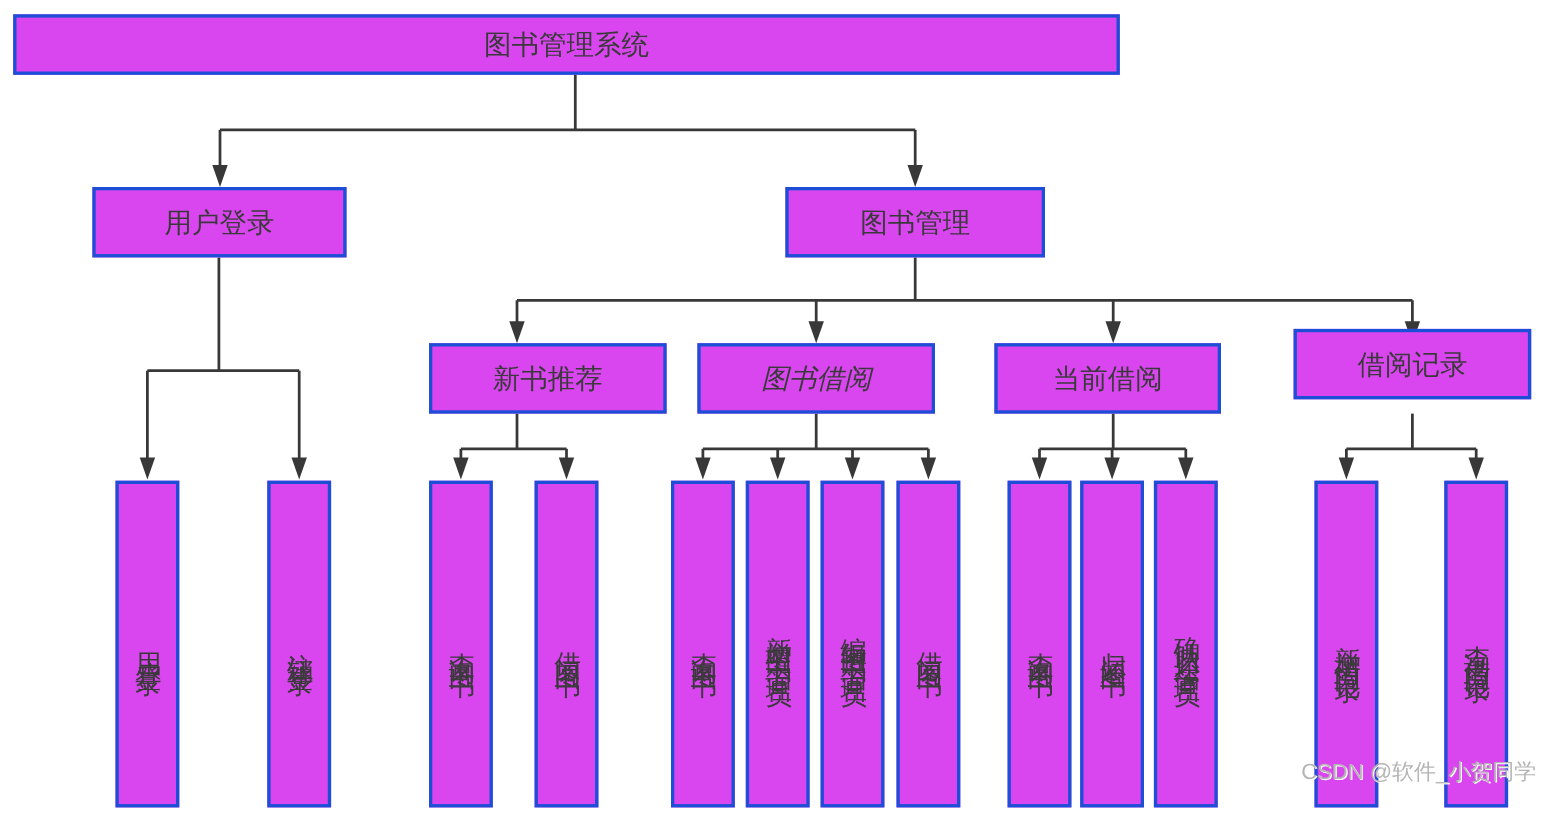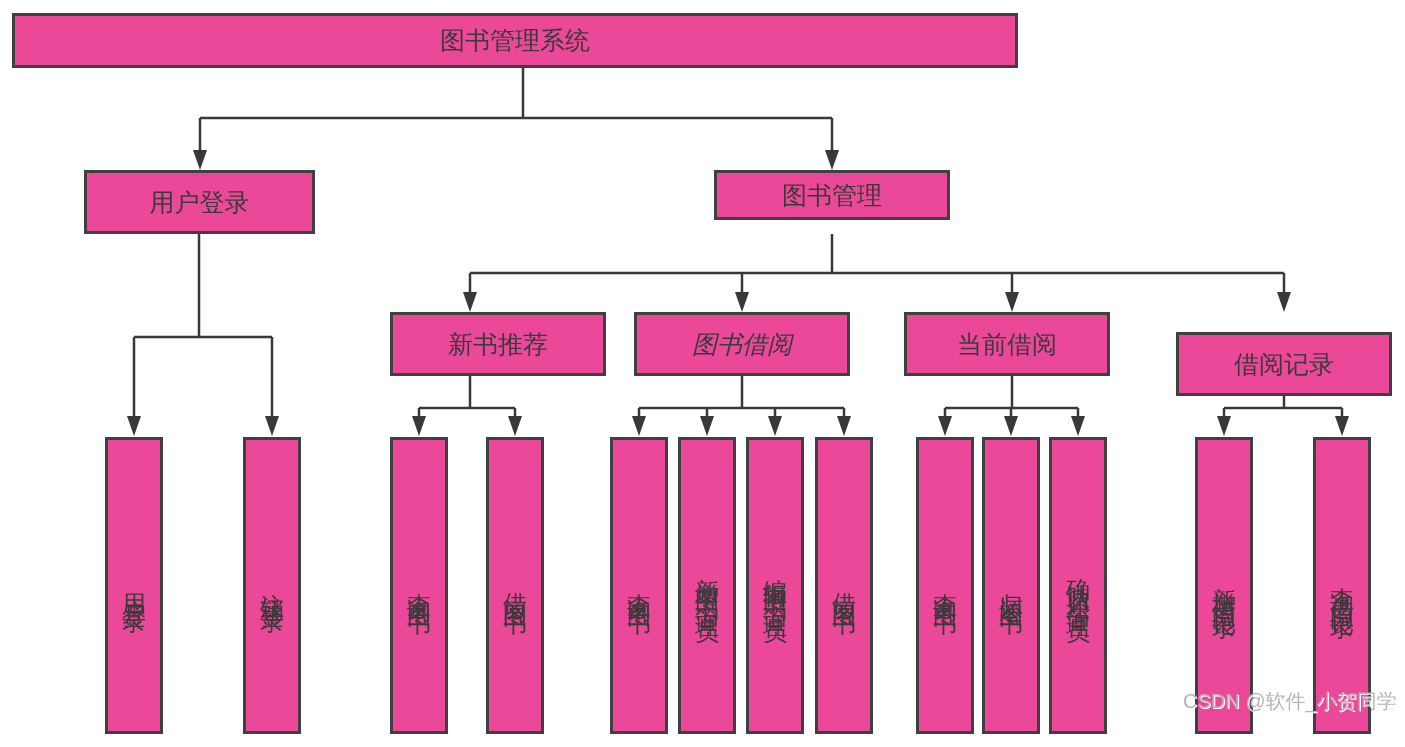--- a/index.html
+++ b/index.html
@@ -12,22 +12,22 @@
     overflow: hidden;
   }
   .connectors {
     position: absolute;
     left: 0; top: 0;
     width: 1405px; height: 747px;
   }
   .node {
     position: absolute;
     box-sizing: border-box;
-    border: 3px solid #404040;
-    background: #ec4899;
+    border: 3px solid #1d4ed8;
+    background: #d946ef;
     display: flex;
     align-items: center;
     justify-content: center;
     color: #3a3a3a;
     font-size: 25px;
     text-align: center;
     white-space: nowrap;
   }
   .vnode {
     writing-mode: vertical-rl;
@@ -122,26 +122,26 @@
       <path d="M1071 416 h14 L1078 436 Z"></path>
 
       <path d="M1217 416 h14 L1224 436 Z"></path>
       <path d="M1335 416 h14 L1342 436 Z"></path>
     </g>
   </svg>
 
   <div class="node" style="left:12px; top:13px; width:1006px; height:55px;">图书管理系统</div>
 
   <div class="node" style="left:84px; top:170px; width:231px; height:64px;">用户登录</div>
-  <div class="node" style="left:714px; top:170px; width:236px; height:50px;">图书管理</div>
+  <div class="node" style="left:714px; top:170px; width:236px; height:64px;">图书管理</div>
 
   <div class="node" style="left:362px; top:312px; width:216px; height:64px;margin-left:28px;">新书推荐</div>
   <div class="node" style="left:634px; top:312px; width:216px; height:64px;font-style:italic;">图书借阅</div>
   <div class="node" style="left:904px; top:312px; width:206px; height:64px;">当前借阅</div>
-  <div class="node" style="left:1176px; top:332px; width:216px; height:64px;">借阅记录</div>
+  <div class="node" style="left:1176px; top:299px; width:216px; height:64px;">借阅记录</div>
 
   <div class="node vnode" style="left:105px; top:437px; width:58px; height:297px;">用户登录</div>
   <div class="node vnode" style="left:243px; top:437px; width:58px; height:297px;">注销登录</div>
 
   <div class="node vnode" style="left:390px; top:437px; width:58px; height:297px;">查询图书</div>
   <div class="node vnode" style="left:486px; top:437px; width:58px; height:297px;">借阅图书</div>
 
   <div class="node vnode" style="left:610px; top:437px; width:58px; height:297px;">查询图书</div>
   <div class="node vnode" style="left:678px; top:437px; width:58px; height:297px;">新增图书（管理员）</div>
   <div class="node vnode" style="left:746px; top:437px; width:58px; height:297px;">编辑图书（管理员）</div>

